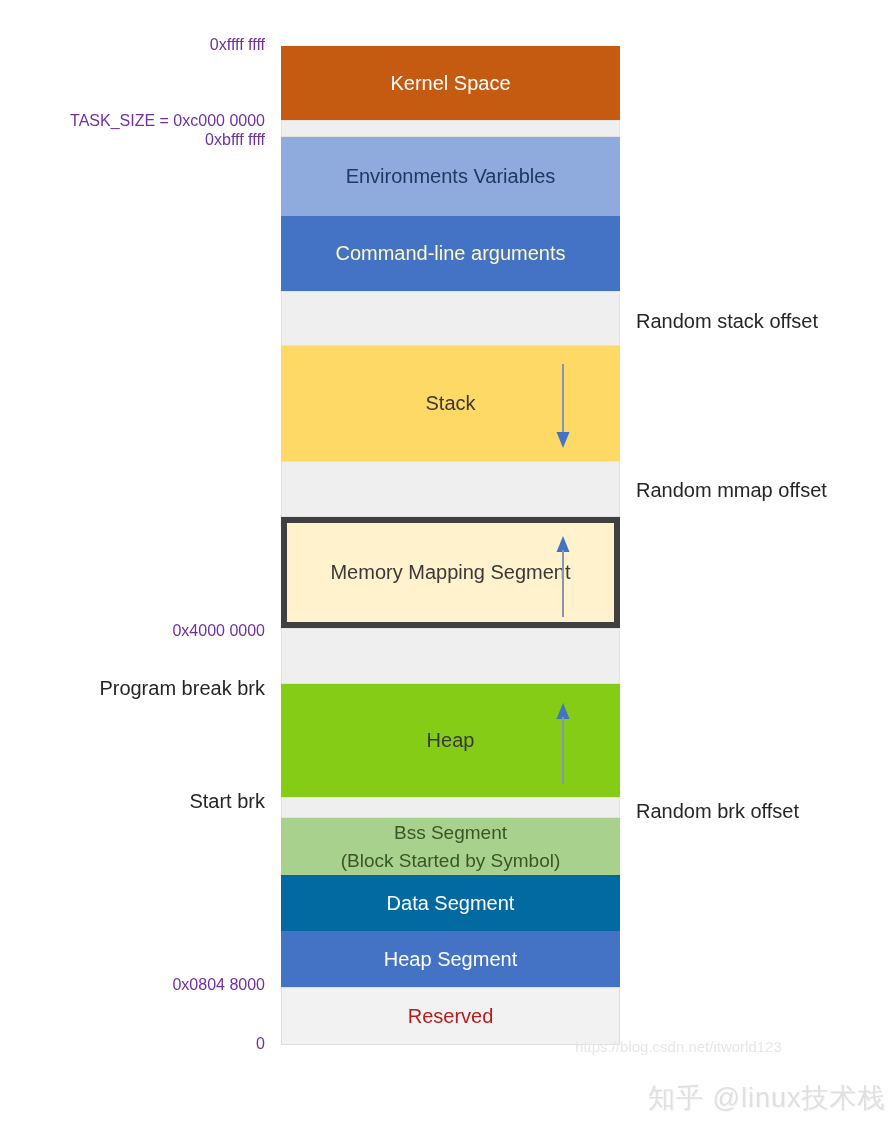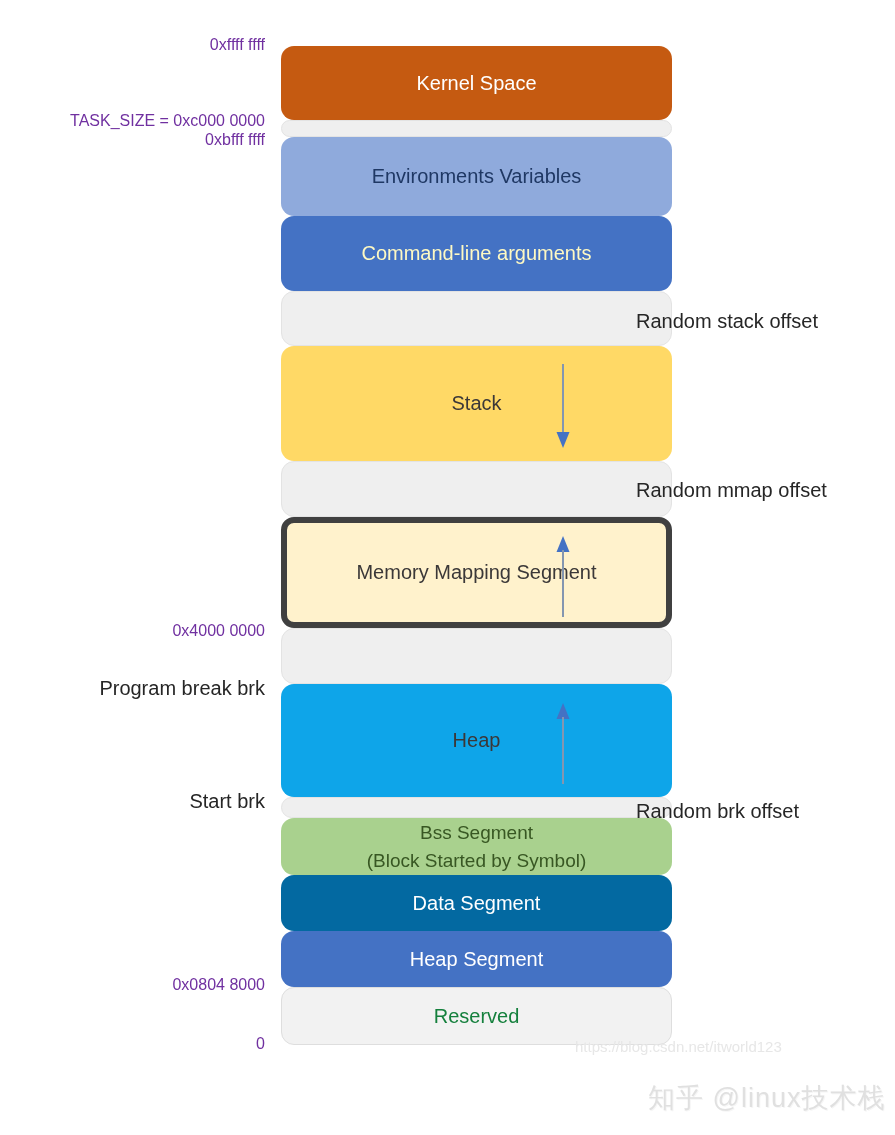--- a/index.html
+++ b/index.html
@@ -5,43 +5,42 @@
   html,body{margin:0;padding:0;background:#ffffff;}
   #canvas{
     position:relative;
     width:895px;height:1135px;
     background:#ffffff;
     font-family:"Liberation Sans", sans-serif;
     overflow:hidden;
   }
   .seg{
     position:absolute;
-    left:281px;width:391px;
+    left:281px;width:339px;
     box-sizing:border-box;
     display:flex;flex-direction:column;
     align-items:center;justify-content:center;
     text-align:center;
     font-size:20px;
-    border-radius:13px;
   }
   .seg-kernel{top:46px;height:74px;background:#C55A11;color:#ffffff;}
   .seg-spacer1{top:120px;height:17px;background:#EFEFEF;border:1px solid #E3E3E3;}
   .seg-env{top:137px;height:79px;background:#8FAADC;color:#1F3864;}
   .seg-cmd{top:216px;height:75px;background:#4472C4;color:#fef9c3;}
   .seg-gray-stack{top:291px;height:55px;background:#EFEFEF;border:1px solid #E3E3E3;}
   .seg-stack{top:346px;height:115px;background:#FFD966;color:#3B3838;}
   .seg-gray-mmap{top:461px;height:56px;background:#EFEFEF;border:1px solid #E3E3E3;}
   .seg-mms{top:517px;height:111px;background:#FFF2CC;color:#3B3838;border:6px solid #404040;}
   .seg-gray2{top:628px;height:56px;background:#EFEFEF;border:1px solid #E3E3E3;}
-  .seg-heap{top:684px;height:113px;background:#0ea5e9;color:#3B3838;}
+  .seg-heap{top:684px;height:113px;background:#84cc16;color:#3B3838;}
   .seg-gray-brk{top:797px;height:21px;background:#EFEFEF;border:1px solid #E3E3E3;}
   .seg-bss{top:818px;height:57px;background:#A9D18E;color:#385723;font-size:19px;line-height:1.45;}
   .seg-data{top:875px;height:56px;background:#0369a1;color:#ffffff;}
   .seg-text{top:931px;height:56px;background:#4472C4;color:#ffffff;}
-  .seg-reserved{top:987px;height:58px;background:#F2F2F2;color:#15803d;border:1px solid #DEDEDE;}
+  .seg-reserved{top:987px;height:58px;background:#F2F2F2;color:#b91c1c;border:1px solid #DEDEDE;}
 
   .addr-label{
     position:absolute;
     right:630px;
     color:#7030A0;
     font-size:16px;
     white-space:nowrap;
     text-align:right;
   }
   .side-label{

